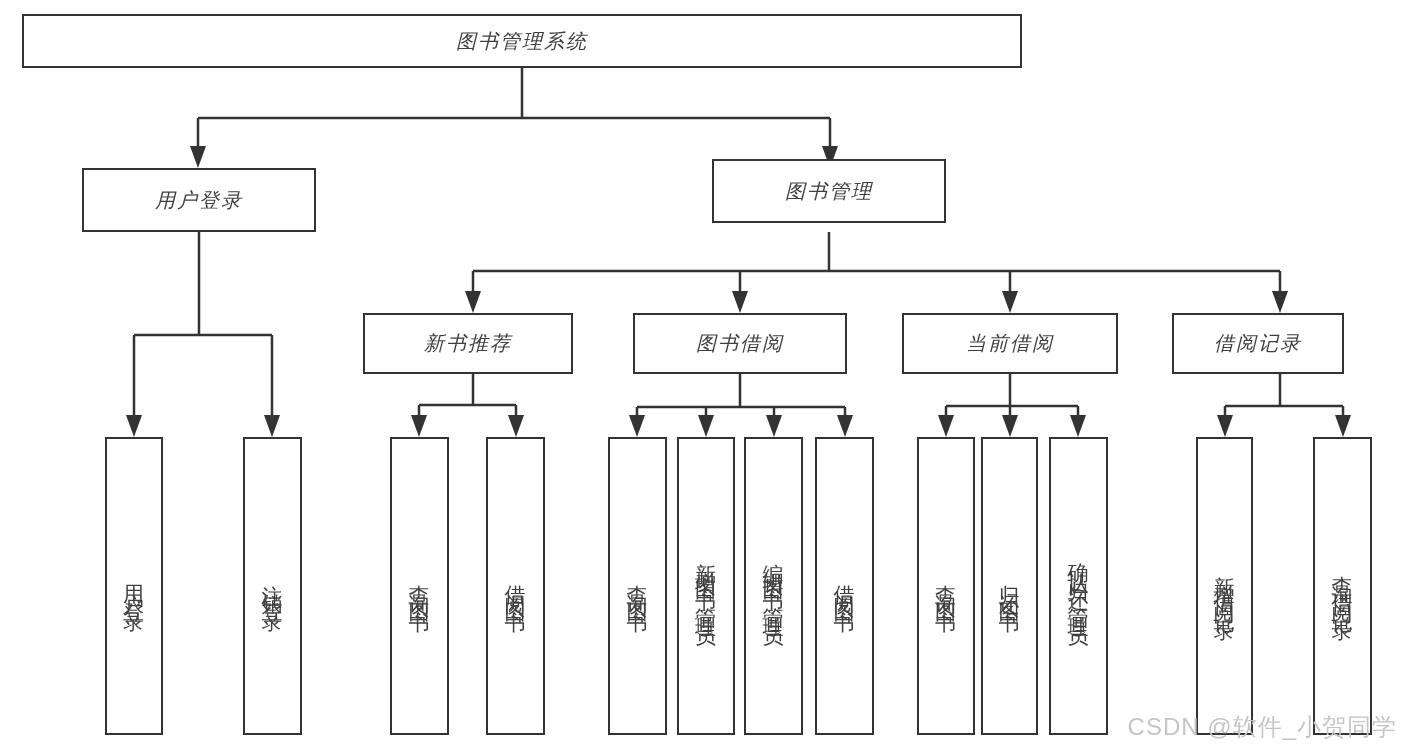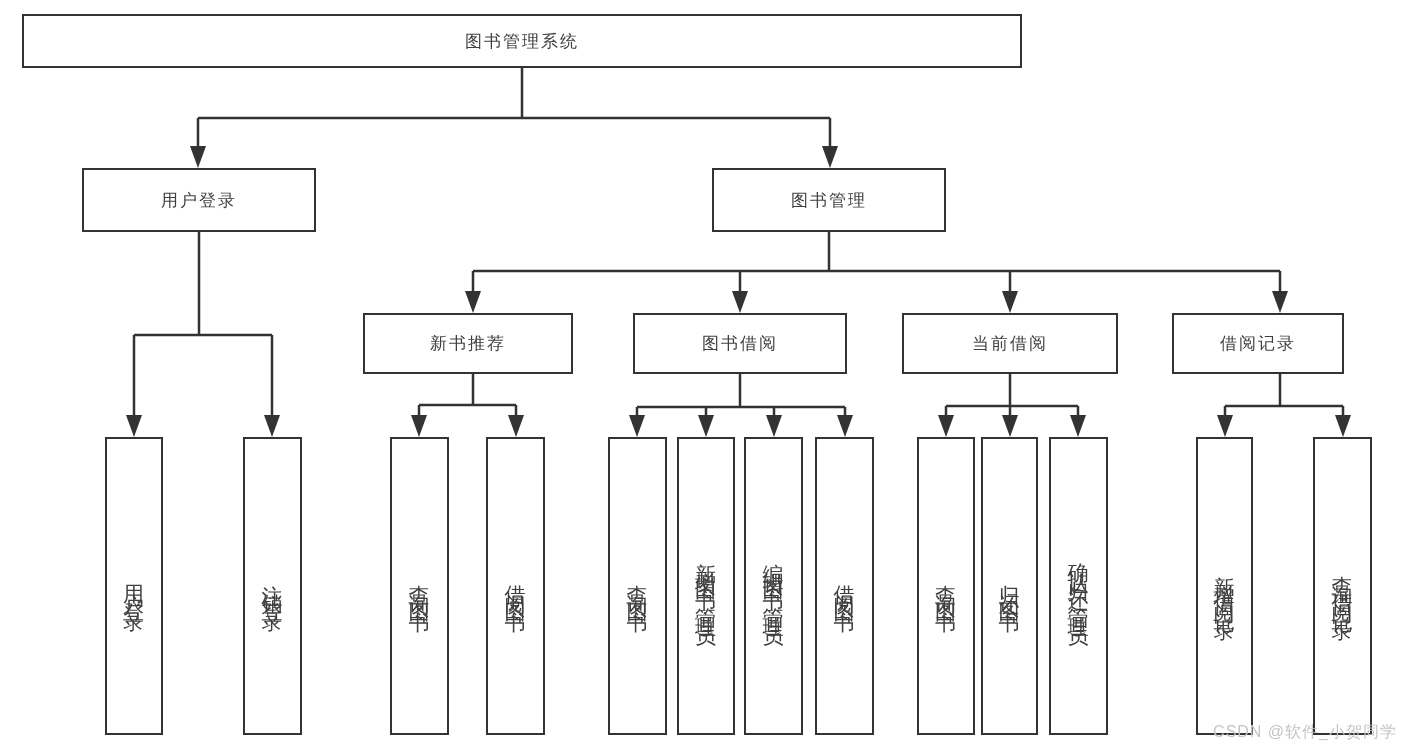--- a/index.html
+++ b/index.html
@@ -36,40 +36,41 @@
     position:absolute;
     background:var(--background);
     border:2.5px solid var(--line);
     display:flex;
     align-items:center;
     justify-content:center;
     color:var(--text);
     z-index:1;
   }
   .hbox{
-    font-size:17px;
+    font-size:20px;
     letter-spacing:2px;
+    font-style:italic;
   }
   .vbox{
     top:437px;
     height:298px;
     font-size:21px;
   }
   .vtext{
     writing-mode:vertical-rl;
     text-orientation:mixed;
     letter-spacing:9px;
     line-height:1;
     white-space:nowrap;
   }
   .watermark{
     position:absolute;
     right:8px;
     bottom:4px;
-    font-size:16px;
+    font-size:24px;
     color:var(--watermark);
     letter-spacing:1px;
     z-index:2;
     pointer-events:none;
   }
 </style>
 </head>
 <body>
 
 <div class="canvas">
@@ -117,21 +118,21 @@
     </g>
   </svg>
 
   <div class="node hbox" style="left:22px;top:14px;width:1000px;height:54px">
     <span>图书管理系统</span>
   </div>
 
   <div class="node hbox" style="left:82px;top:168px;width:234px;height:64px">
     <span>用户登录</span>
   </div>
-  <div class="node hbox" style="left:712px;top:168px;width:234px;height:64px">
+  <div class="node hbox" style="left:712px;top:159px;width:234px;height:64px">
     <span>图书管理</span>
   </div>
 
   <div class="node hbox" style="left:363px;top:313px;width:210px;height:61px">
     <span>新书推荐</span>
   </div>
   <div class="node hbox" style="left:902px;top:313px;width:216px;height:61px">
     <span>当前借阅</span>
   </div>
   <div class="node hbox" style="left:633px;top:313px;width:214px;height:61px">

